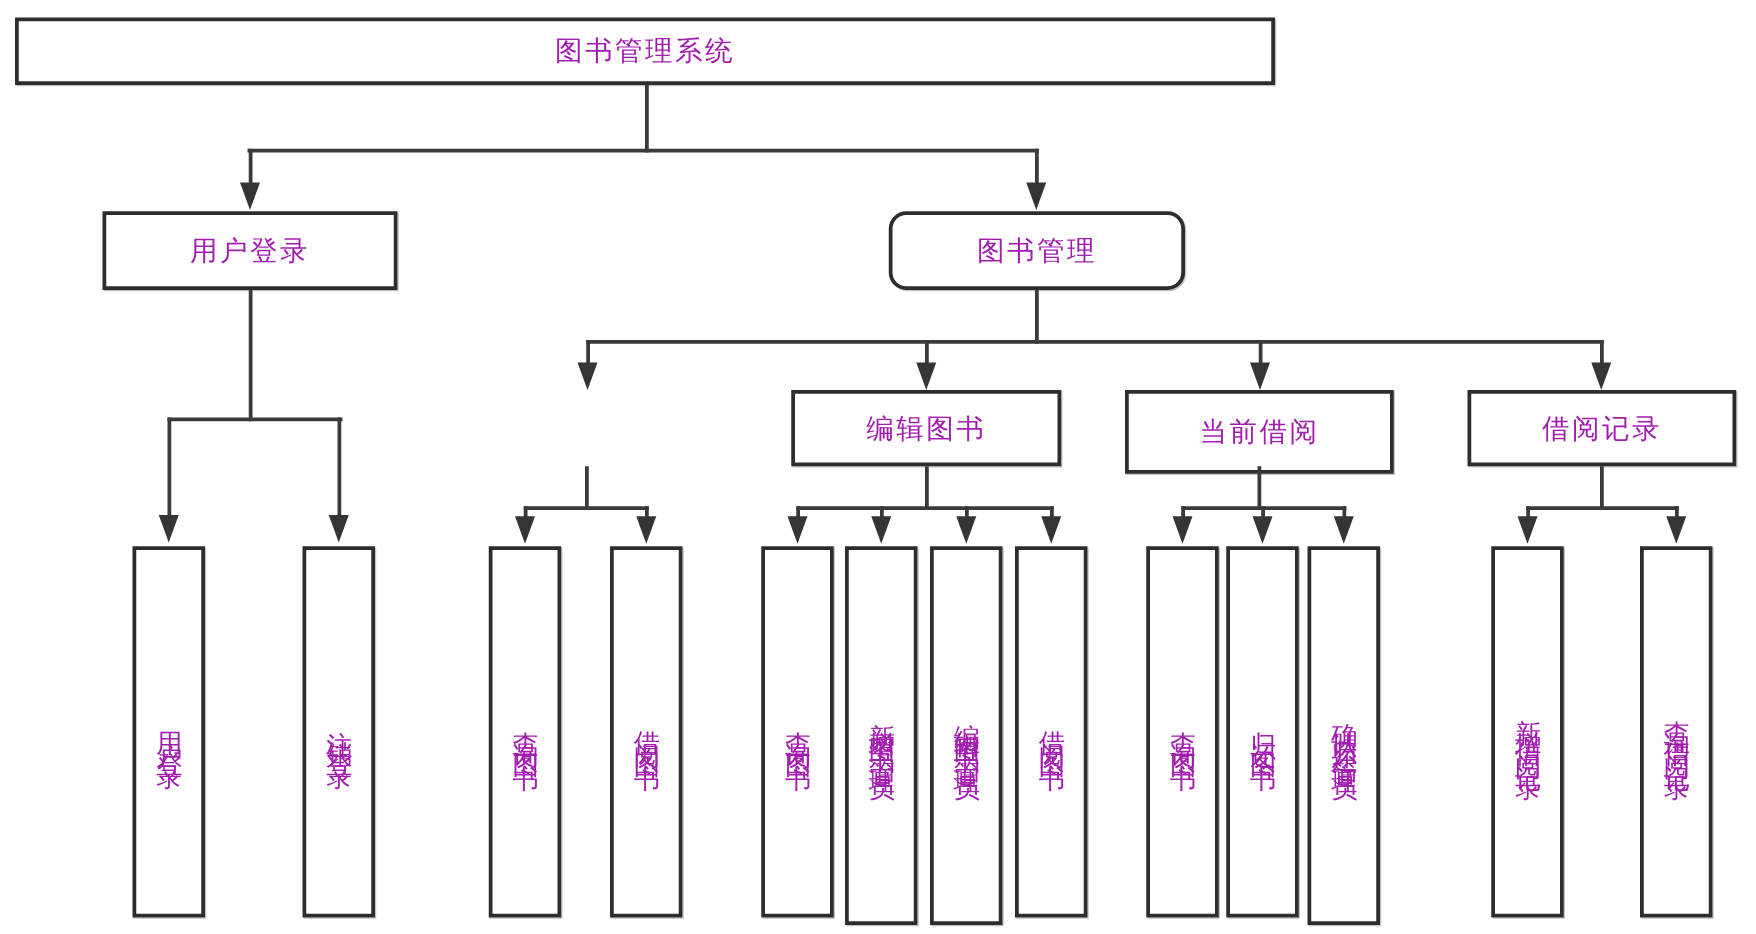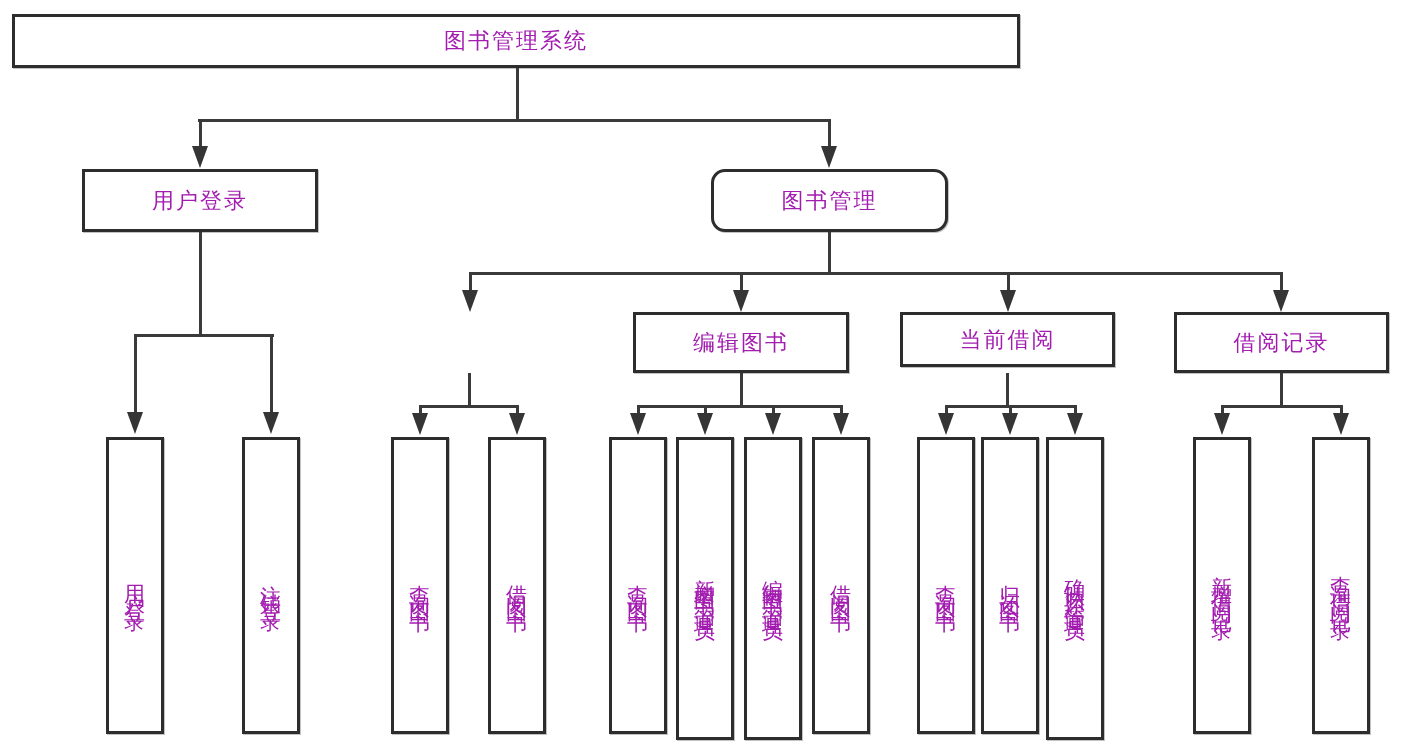--- a/index.html
+++ b/index.html
@@ -69,21 +69,21 @@
   <div class="vline" style="left:740px;top:272px;height:19px;"></div>
   <div class="arrow" style="left:733px;top:290px;"></div>
   <div class="vline" style="left:1007px;top:272px;height:19px;"></div>
   <div class="arrow" style="left:1000px;top:290px;"></div>
   <div class="vline" style="left:1280px;top:272px;height:19px;"></div>
   <div class="arrow" style="left:1273px;top:290px;"></div>
 
   <div class="node" style="left:633px;top:312px;width:216px;height:61px;">
     <span>编辑图书</span>
   </div>
-  <div class="node" style="left:900px;top:312px;width:215px;height:55px;">
+  <div class="node" style="left:900px;top:312px;width:215px;height:67px;">
     <span>当前借阅</span>
   </div>
   <div class="node" style="left:1174px;top:312px;width:215px;height:61px;">
     <span>借阅记录</span>
   </div>
 
   <div class="vline" style="left:468px;top:373px;height:35px;"></div>
   <div class="hline" style="left:419px;top:405px;width:100px;"></div>
   <div class="vline" style="left:419px;top:405px;height:10px;"></div>
   <div class="arrow" style="left:412px;top:413px;"></div>

